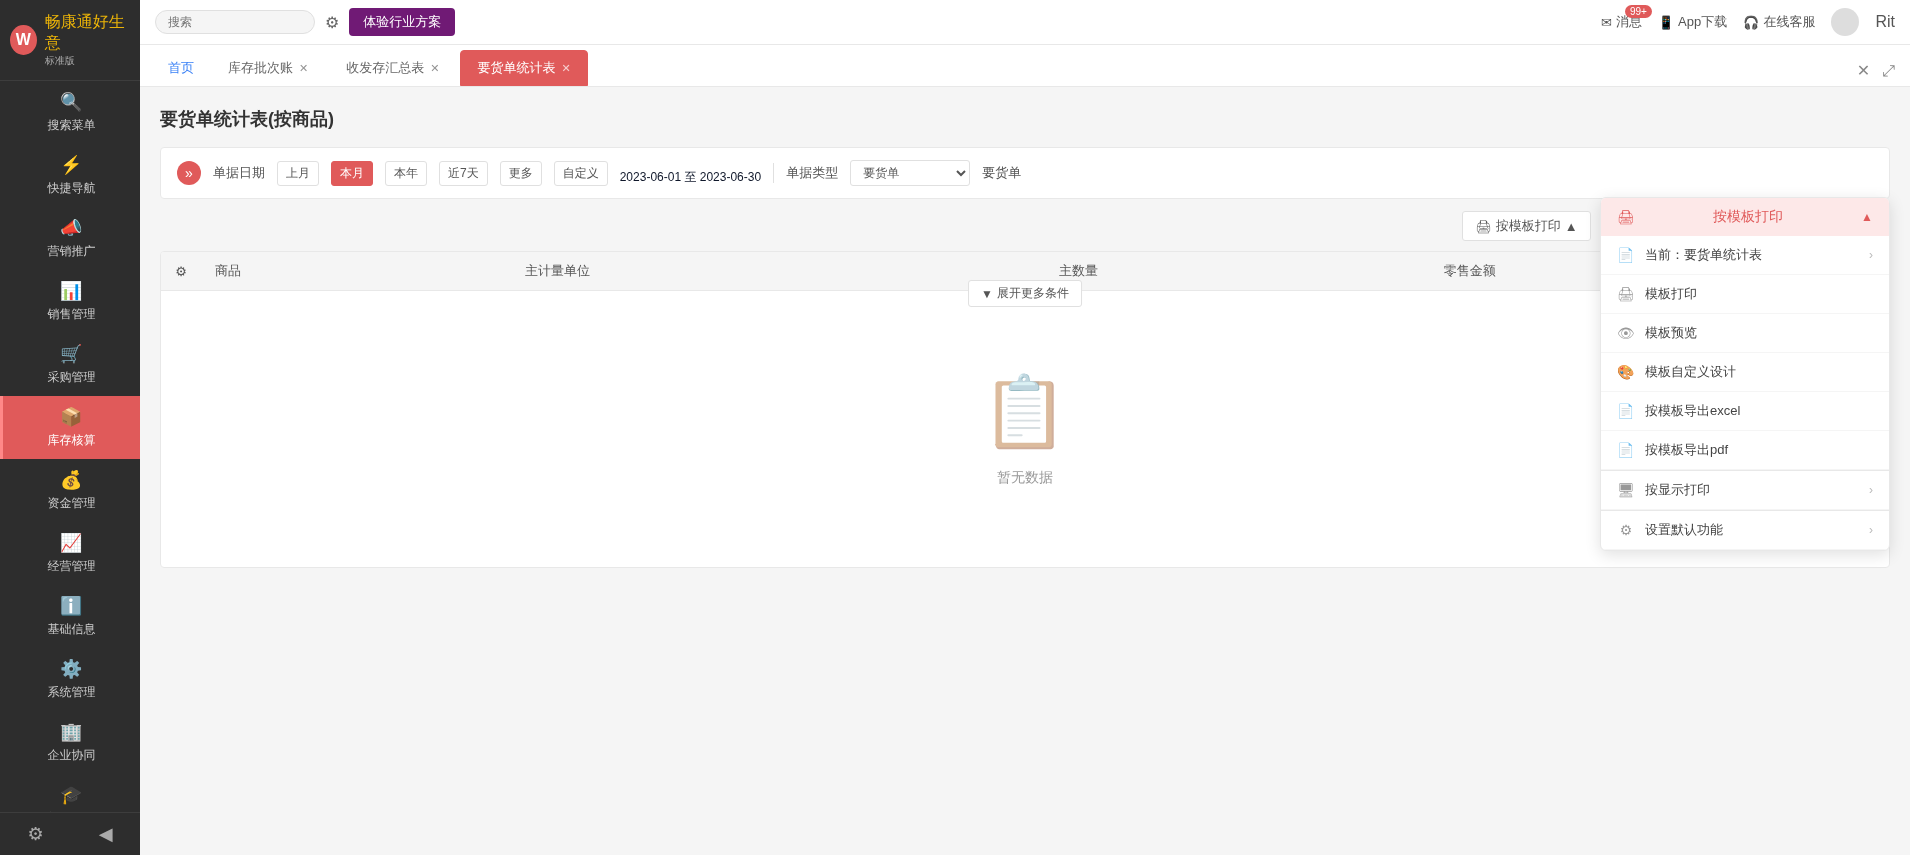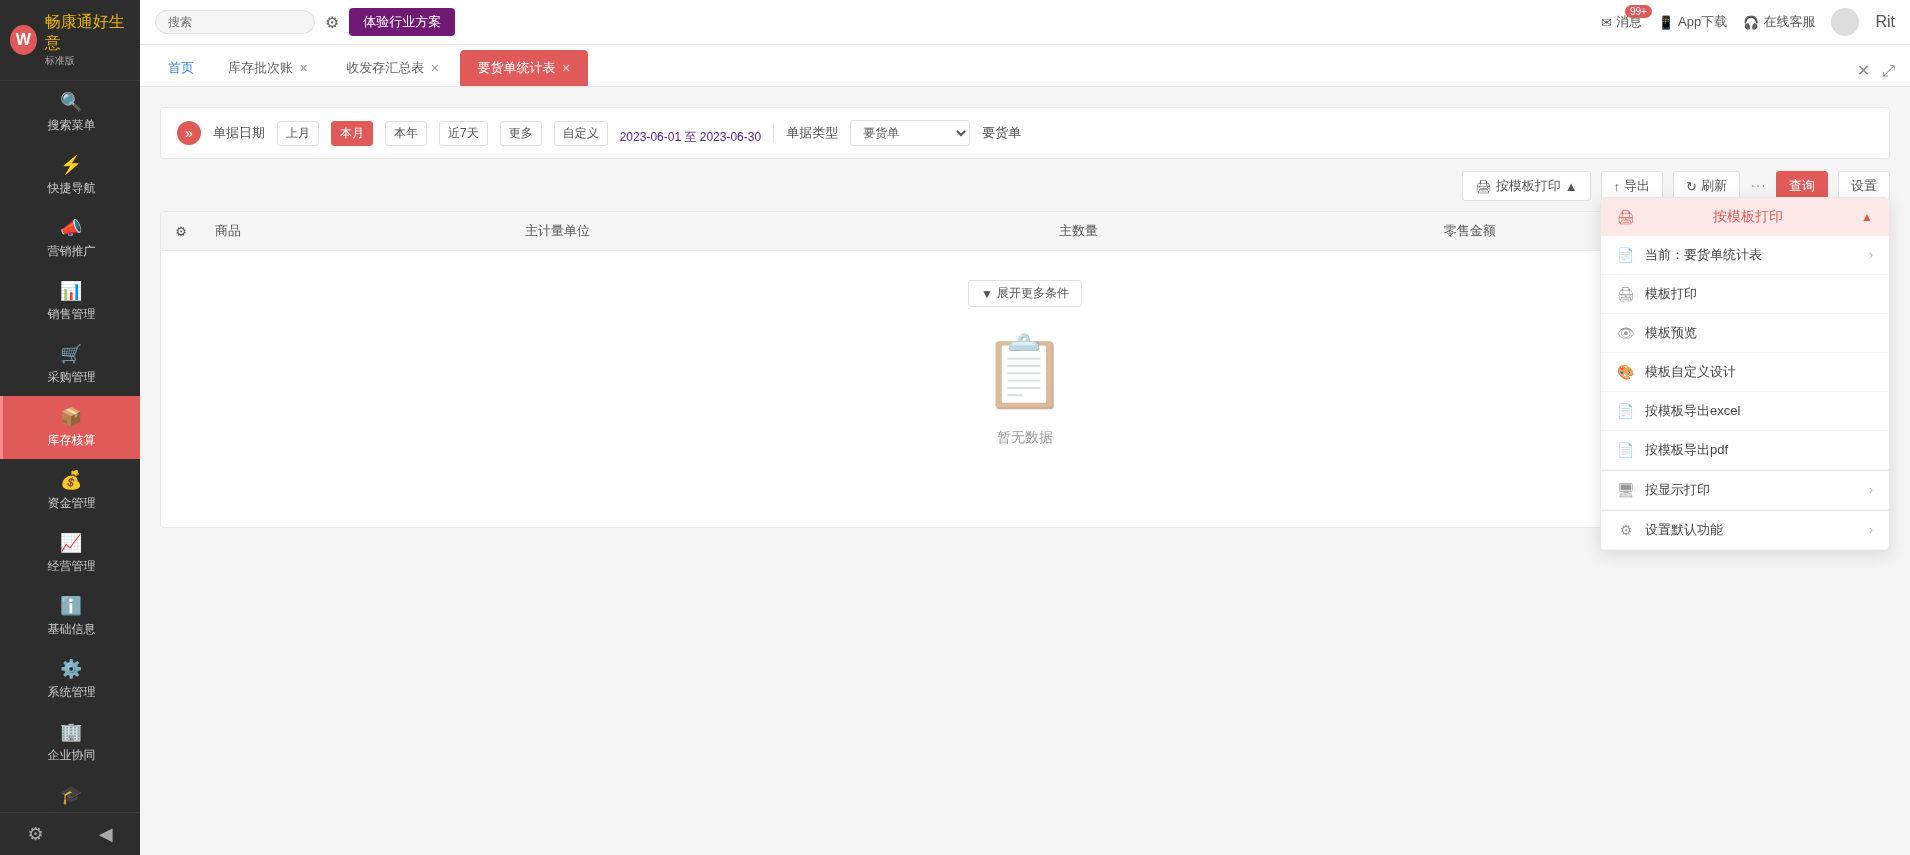--- a/index.html
+++ b/index.html
@@ -184,21 +184,21 @@
     .date-btn {
       padding: 3px 8px;
       border: 1px solid #e0e0e0;
       border-radius: 3px;
       font-size: 12px;
       color: #555;
       background: white;
       cursor: pointer;
     }
     .date-btn.active { background: #e05a5a; color: white; border-color: #e05a5a; }
-    .date-range { font-size: 12px; color: #4c1d95; margin-top: 8px; }
+    .date-range { font-size: 12px; color: #0f172a; margin-top: 8px; }
     .filter-separator { width: 1px; height: 20px; background: #e0e0e0; }
     .filter-select {
       border: 1px solid #e0e0e0;
       border-radius: 3px;
       padding: 4px 24px 4px 8px;
       font-size: 12px;
       color: #555;
       background: white;
       cursor: pointer;
       min-width: 120px;
@@ -443,20 +443,21 @@
       <span>要货单统计表</span>
       <span class="tab-close">✕</span>
     </div>
     <div class="window-controls">
       <span class="wc-btn">✕</span>
       <span class="wc-btn">⤢</span>
     </div>
   </div>
 
   <div class="content">
+    <div class="page-title">要货单统计表(按商品)</div>
 
     <div class="filter-bar">
       <button class="filter-toggle">»</button>
       <span class="filter-label">单据日期</span>
       <button class="date-btn">上月</button>
       <button class="date-btn active">本月</button>
       <button class="date-btn">本年</button>
       <button class="date-btn">近7天</button>
       <button class="date-btn">更多</button>
       <button class="date-btn">自定义</button>

